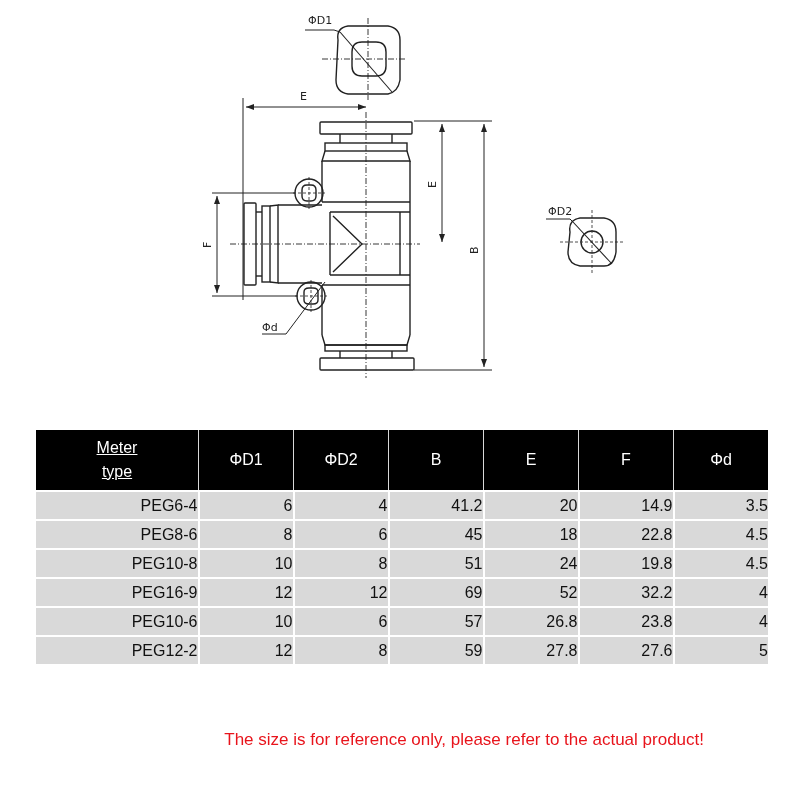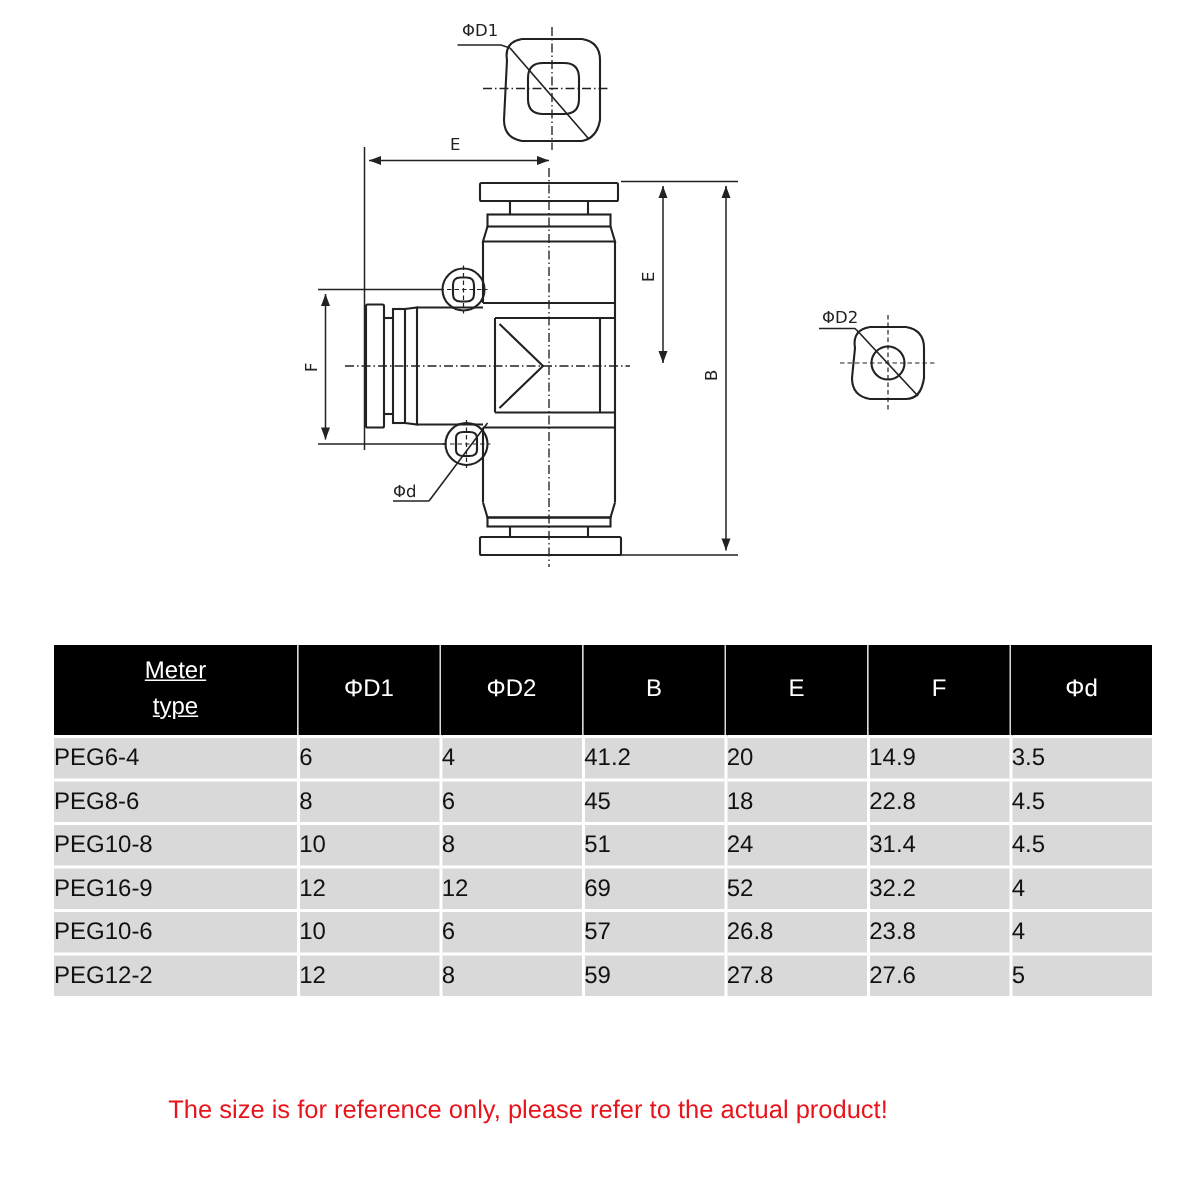--- a/index.html
+++ b/index.html
@@ -13,27 +13,27 @@
       width: 727px; border-collapse: collapse; table-layout: fixed;
     }
     #spec-table th {
       background: #000000; color: #ffffff; font-weight: normal;
       font-size: 16px; height: 60px; padding: 0; line-height: 24px;
       border-left: 1px solid #d9d9d9; text-align: center;
     }
     #spec-table th:first-child { border-left: none; text-decoration: underline; }
     #spec-table td {
       background: #d9d9d9; color: #111; font-size: 16px; height: 27px; padding: 0;
-      text-align: left; border-left: 2px solid #ffffff; border-top: 2px solid #ffffff;
+      text-align: right; border-left: 2px solid #ffffff; border-top: 2px solid #ffffff;
     }
     #spec-table td:first-child { border-left: none; }
     .col-type { width: 162px; }
     .col-std { width: 94px; }
     #note {
-      position: absolute; left: 0; top: 730px; width: 704px; text-align: center;
+      position: absolute; left: 0; top: 730px; width: 704px; text-align: right;
       color: #e8141c; font-size: 17px;
     }
   </style>
 </head>
 <body>
 
 <div id="drawing">
   <svg width="800" height="420" viewBox="0 0 800 420" fill="none" stroke="#222" stroke-width="1.4">
 
     <g>
@@ -166,21 +166,21 @@
       <td>18</td>
       <td>22.8</td>
       <td>4.5</td>
     </tr>
     <tr>
       <td>PEG10-8</td>
       <td>10</td>
       <td>8</td>
       <td>51</td>
       <td>24</td>
-      <td>31.4</td>
+      <td>19.8</td>
       <td>4.5</td>
     </tr>
     <tr>
       <td>PEG16-9</td>
       <td>12</td>
       <td>12</td>
       <td>69</td>
       <td>52</td>
       <td>32.2</td>
       <td>4</td>

